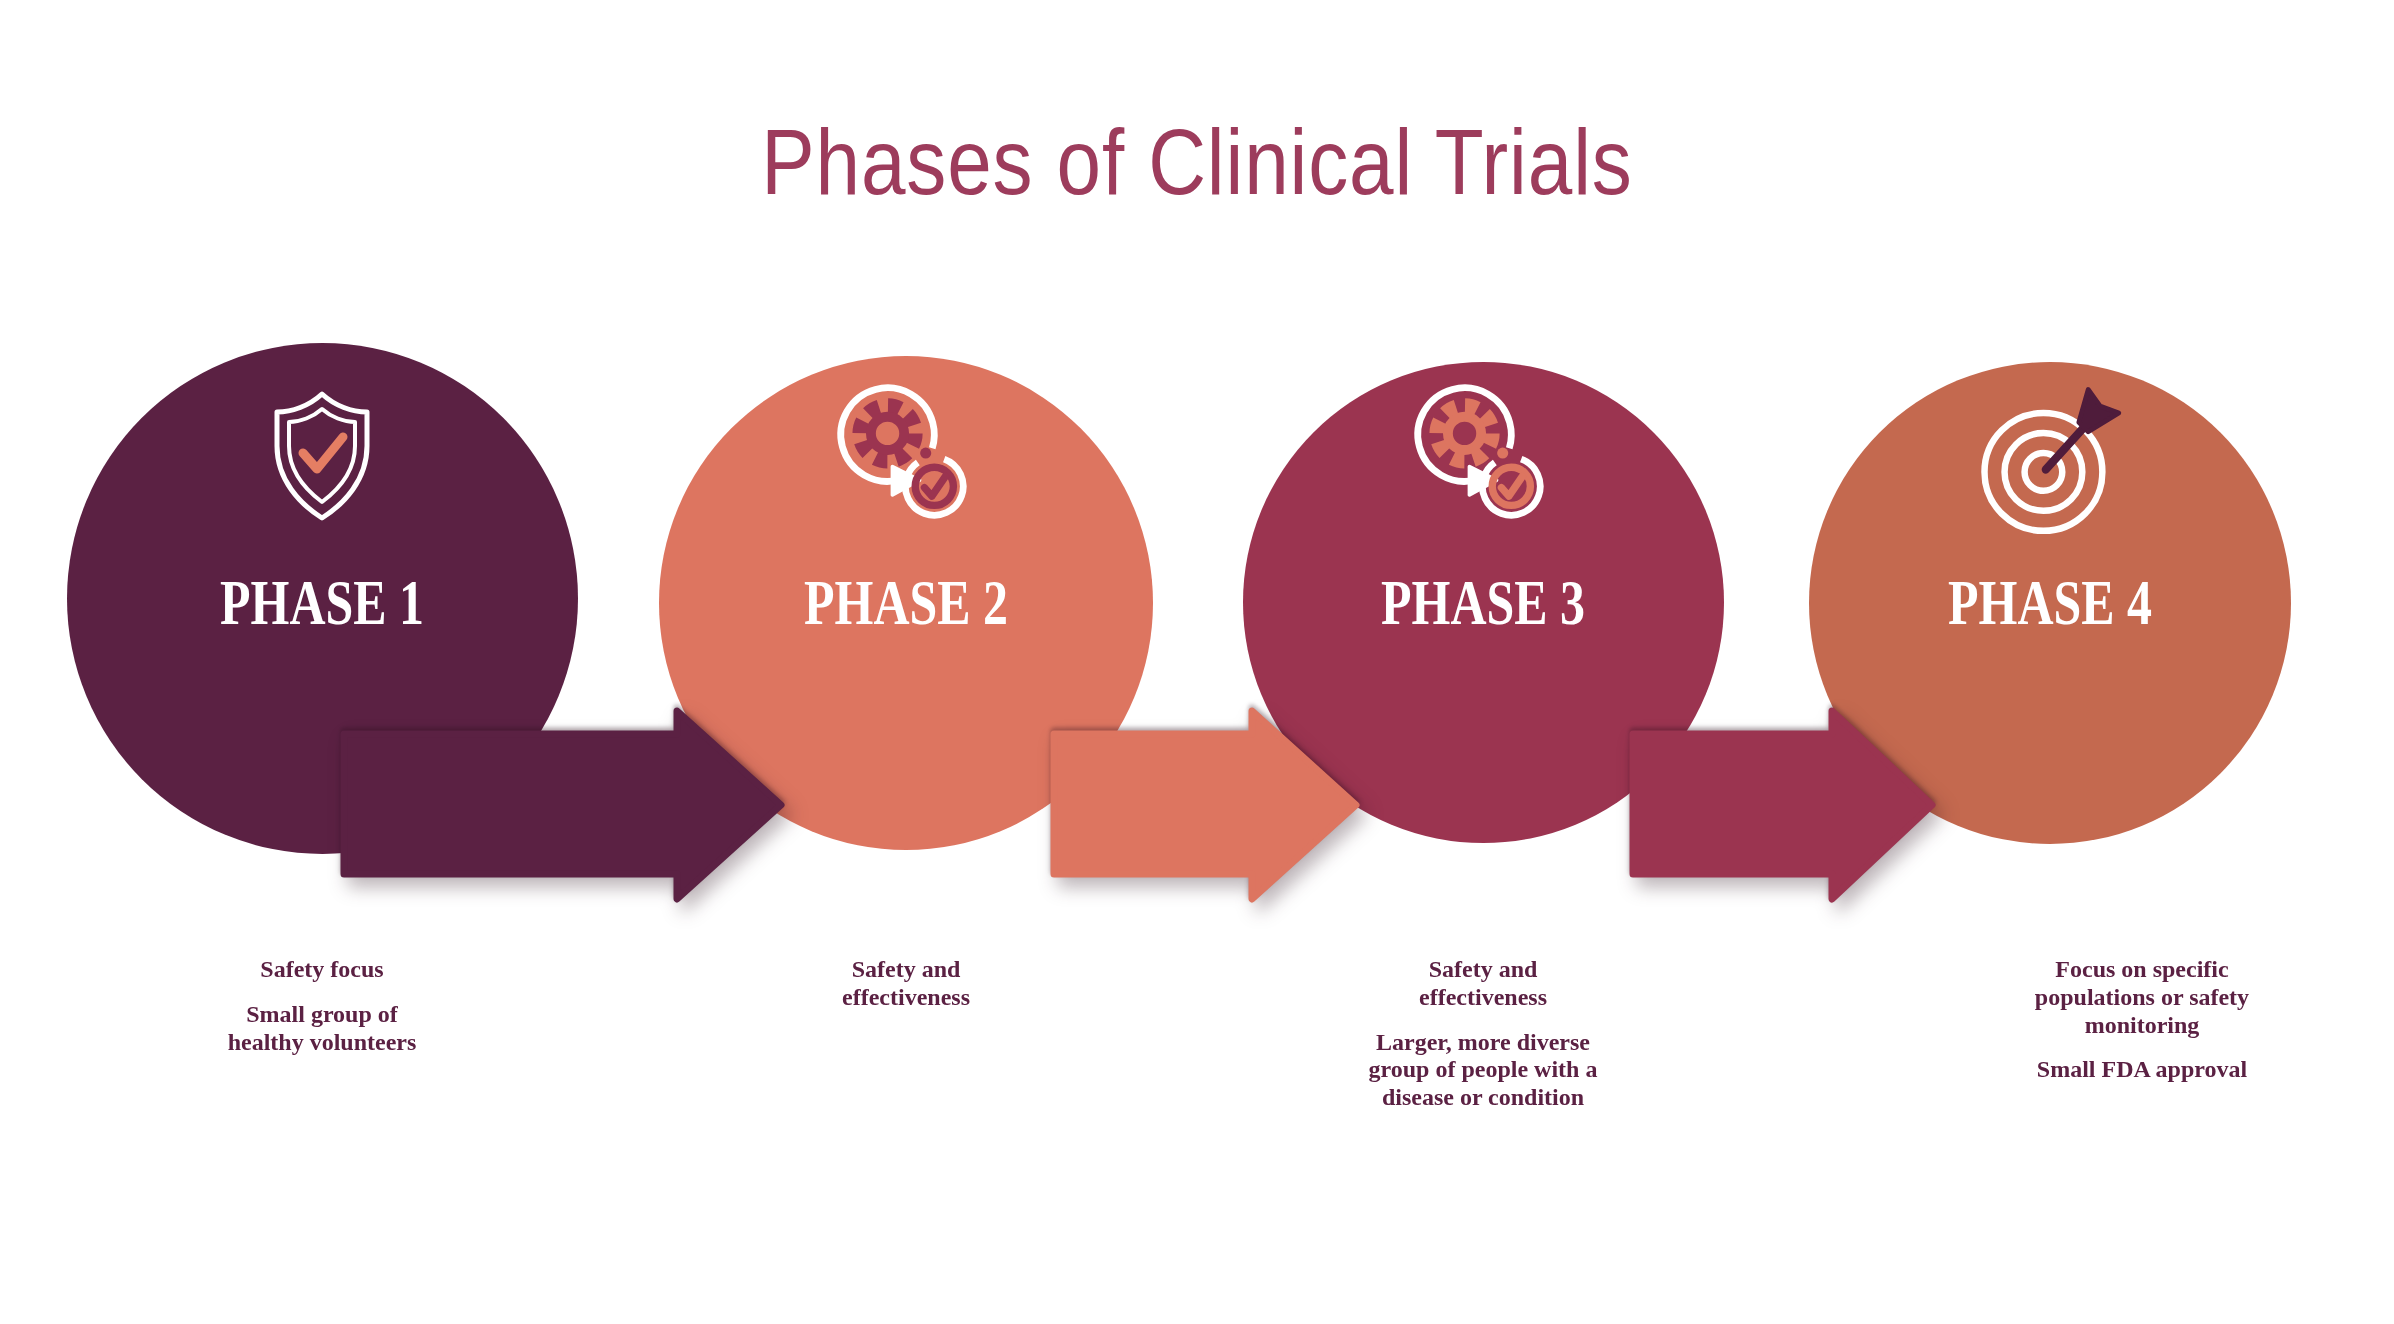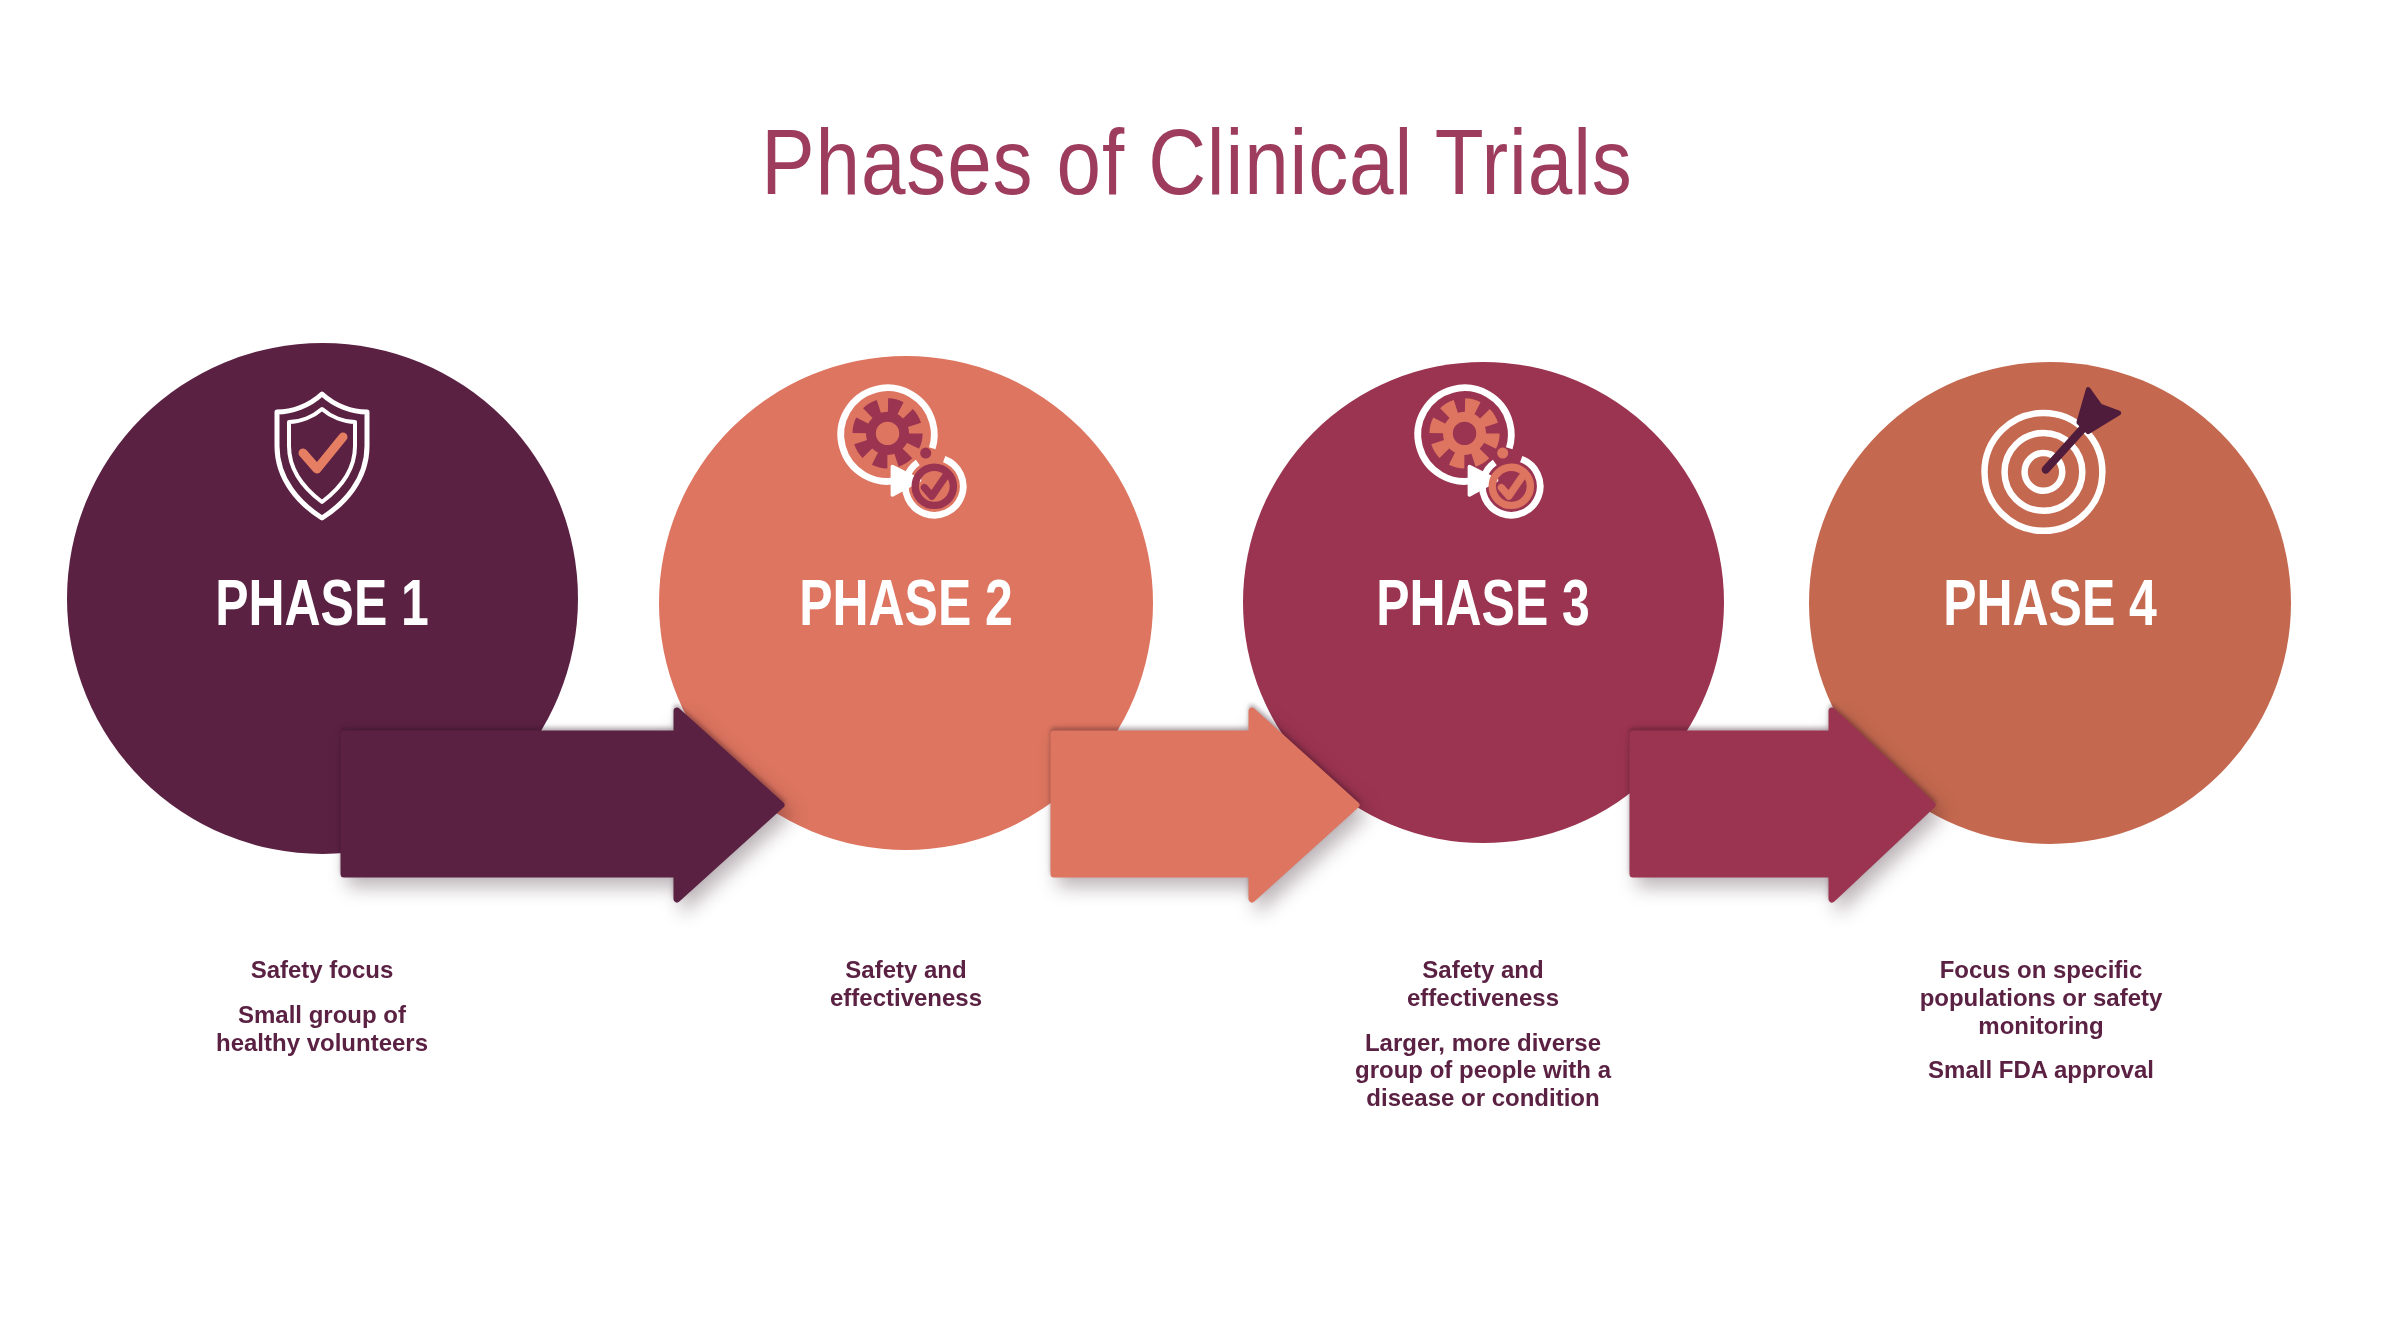--- a/index.html
+++ b/index.html
@@ -8,21 +8,21 @@
     background:#ffffff; font-family:"Liberation Sans", sans-serif;
   }
 
   .title {
     position:absolute; top:110px; left:0; width:100%;
     text-align:center; font-size:92px; font-weight:400;
     letter-spacing:1px; transform:scaleX(.87); transform-origin:50% 50%;
     white-space:nowrap;
   }
 
-  .phase { position:absolute; inset:0; pointer-events:none; }
+  .phase { position:absolute; inset:0; pointer-events:none;font-family:Liberation Serif, serif; }
 
   .circle { position:absolute; border-radius:50%; background:var(--circle); }
   .p1 .circle { left:67px;  top:343px; width:511px; height:511px; }
   .p2 .circle { left:659px; top:356px; width:494px; height:494px; }
   .p3 .circle { left:1243px;top:362px; width:481px; height:481px; }
   .p4 .circle { left:1809px;top:362px; width:482px; height:482px; }
 
   .phase-label {
     position:absolute; top:571px; width:400px; text-align:center;
     color:#ffffff; font-weight:bold; font-size:64px; line-height:1;
@@ -39,21 +39,21 @@
   .p3 .icon { left:1403px; top:378px; }
   .p4 .icon { left:1968px; top:380px; }
 
   .desc {
     position:absolute; top:956px; width:500px; text-align:center;
     color:var(--text); font-weight:bold; font-size:24px; line-height:1.16;
   }
   .p1 .desc { left:72px; }
   .p2 .desc { left:656px; }
   .p3 .desc { left:1233px; }
-  .p4 .desc { left:1791px; }
+  .p4 .desc { left:1892px; }
   .desc p { margin:0 0 17px 0; white-space:pre-line; }
 
   .arrow {
     position:absolute; top:705px;
     filter: drop-shadow(0 -3px 2px rgba(40,12,28,.32))
             drop-shadow(7px 10px 9px rgba(40,12,28,.30));
   }
   .arrow-1 { left:340px; }
   .arrow-2 { left:1050px; }
   .arrow-3 { left:1629px; }

